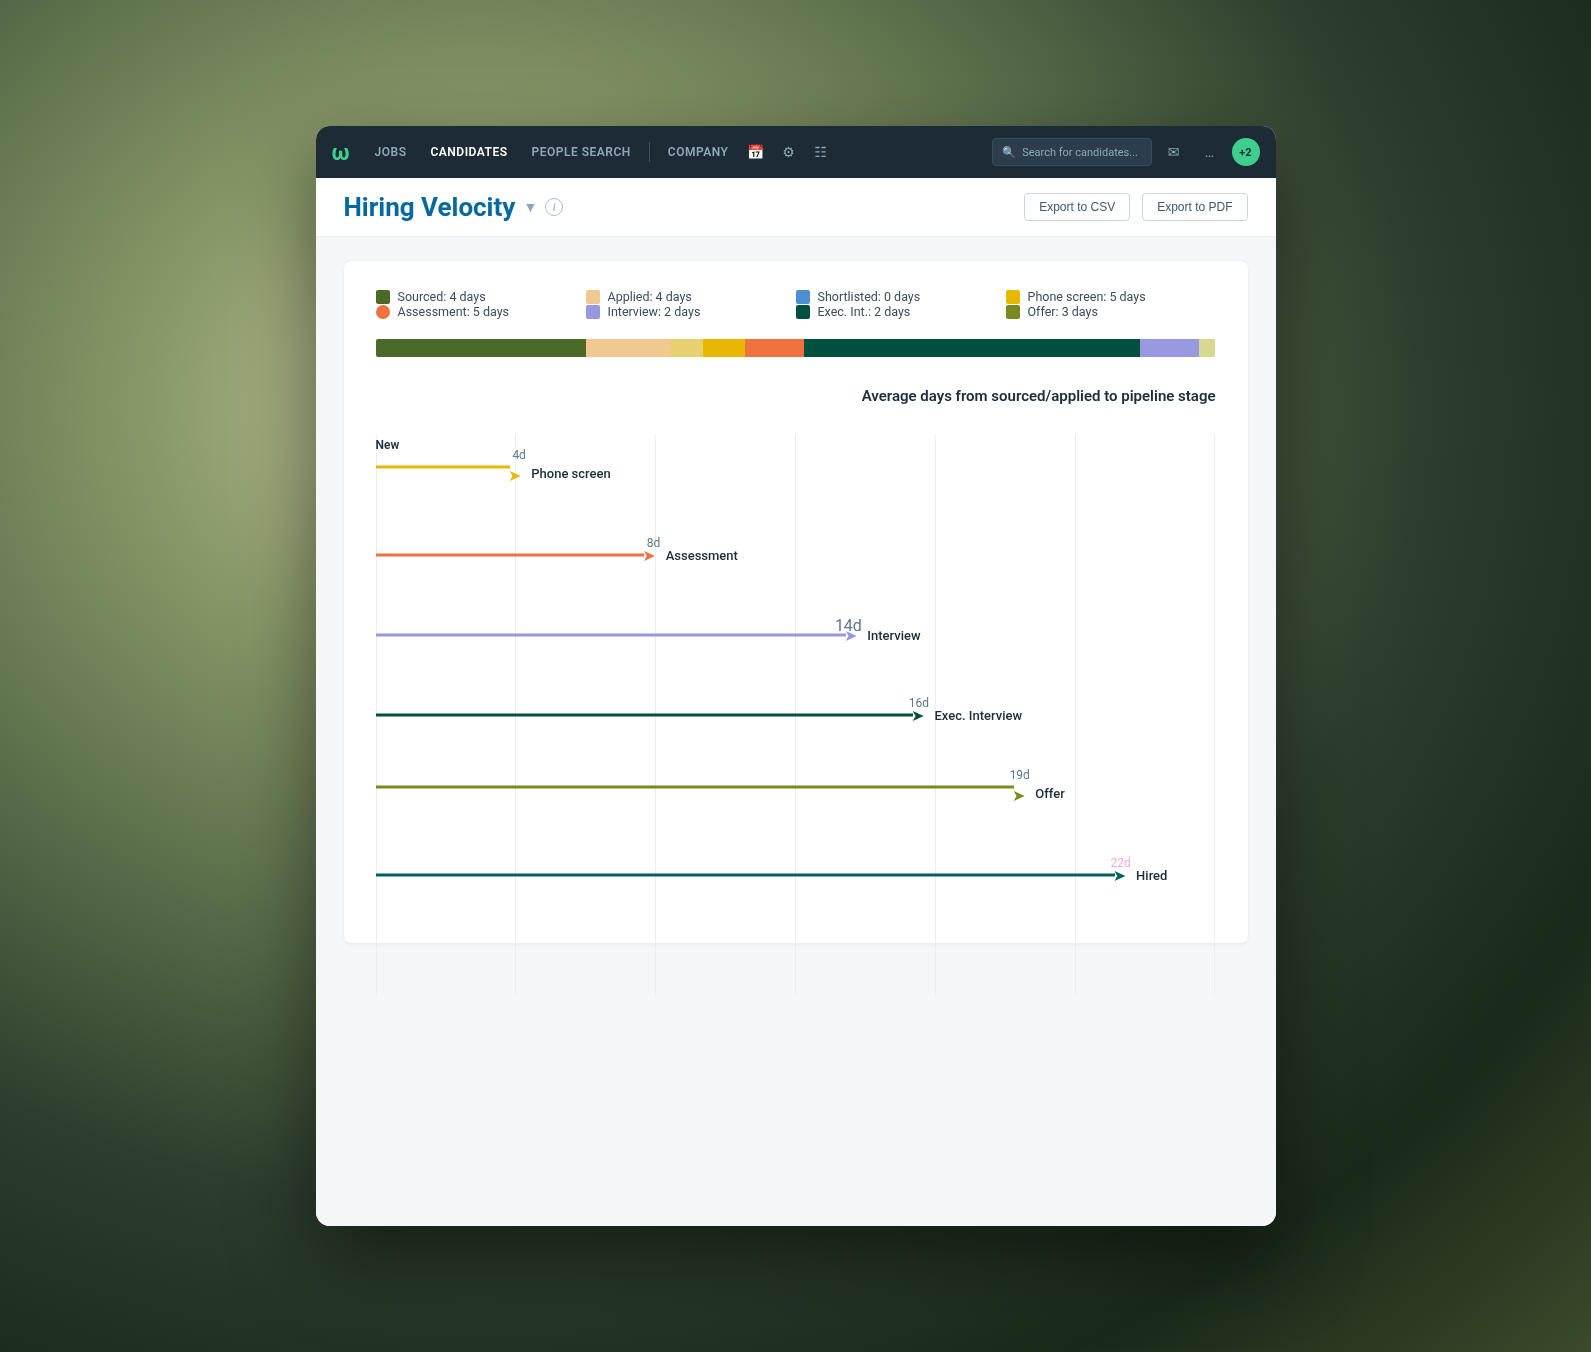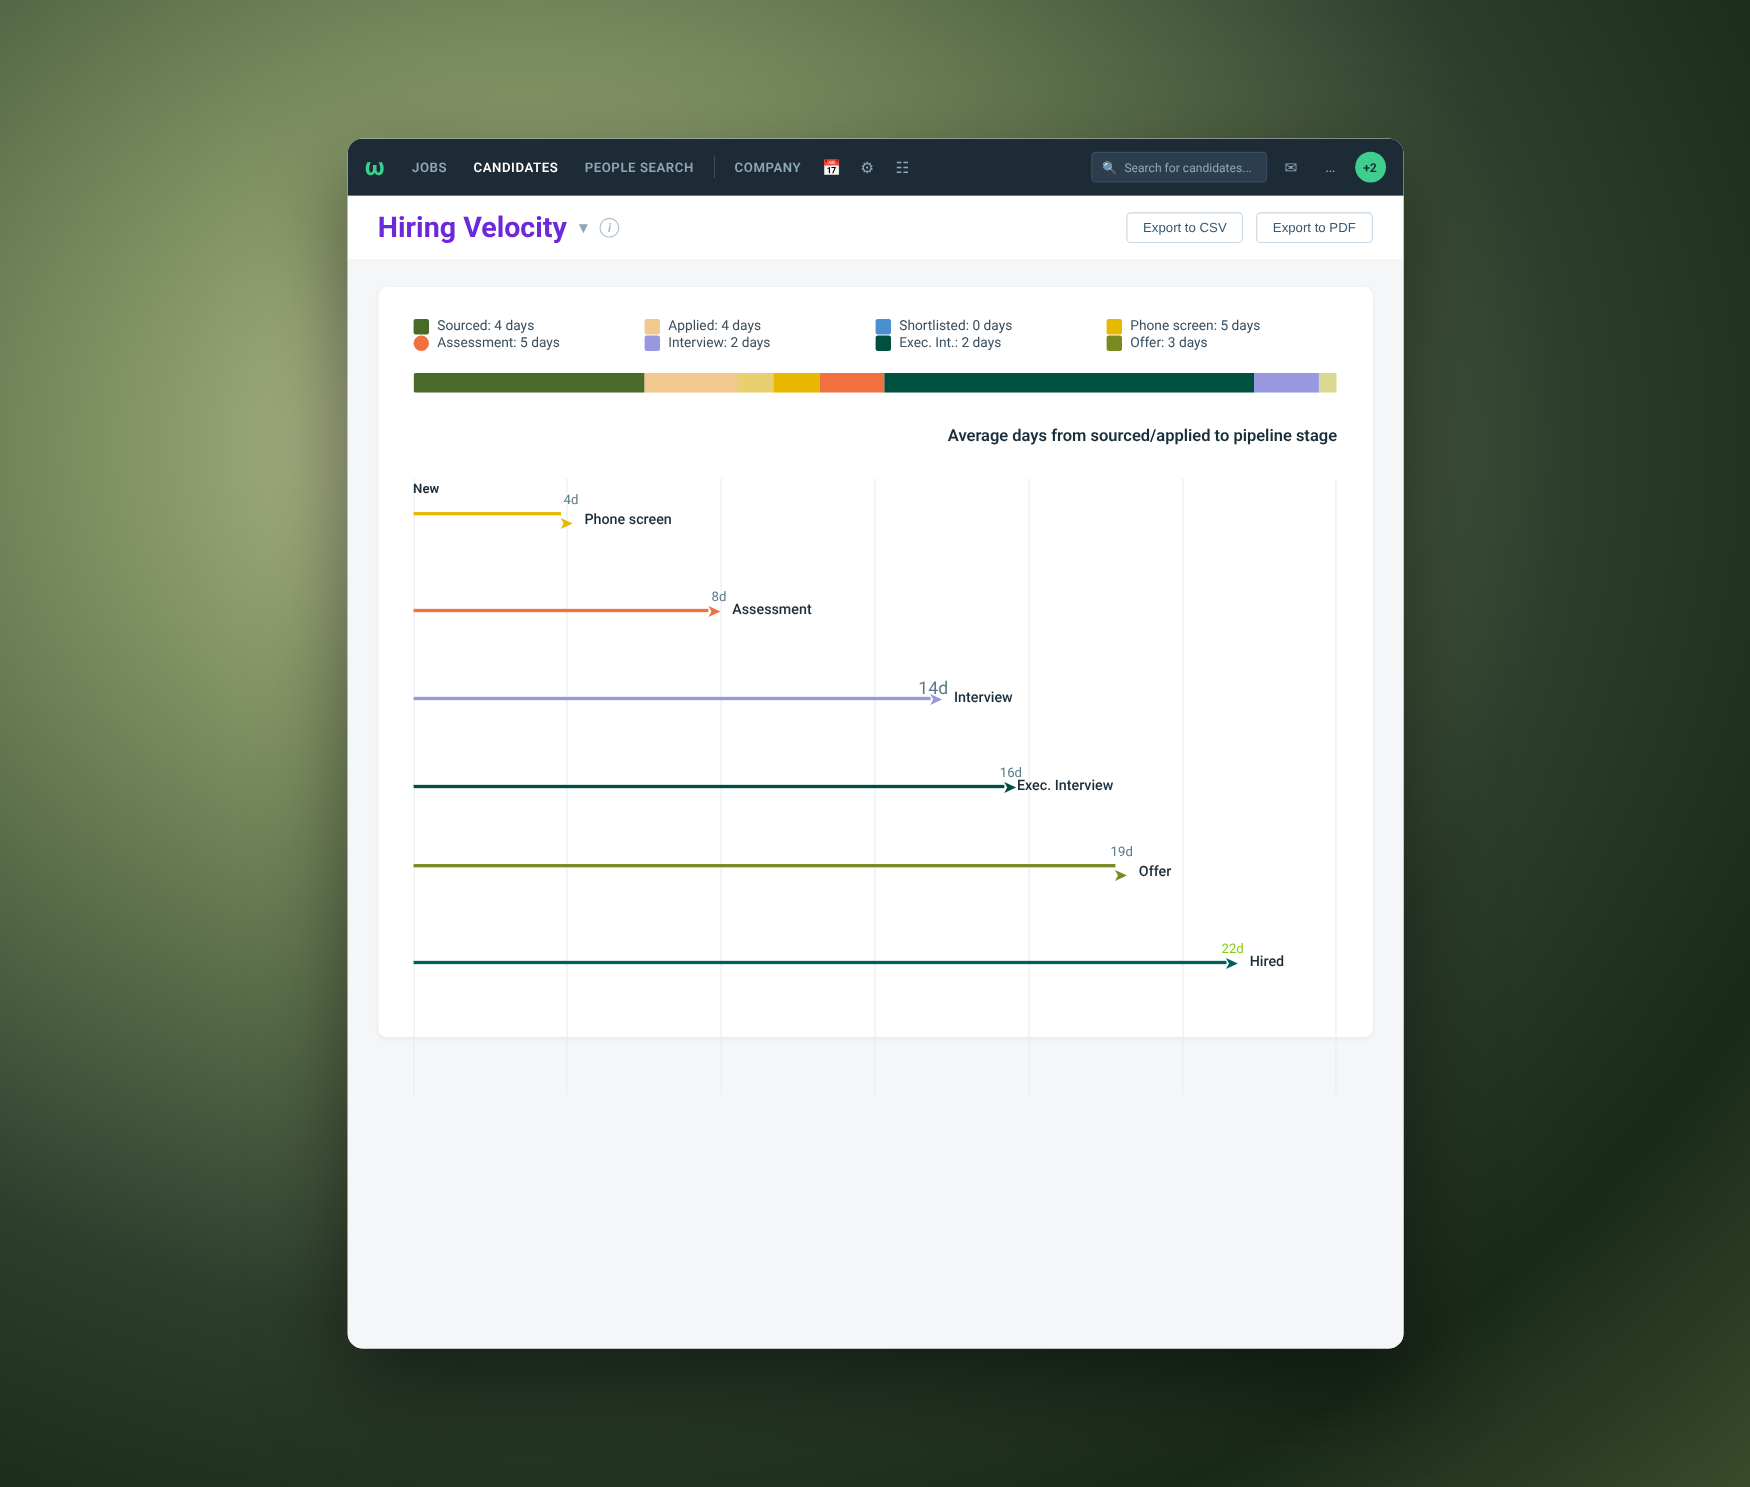--- a/index.html
+++ b/index.html
@@ -104,21 +104,21 @@
       justify-content: space-between;
     }
     .page-title-area {
       display: flex;
       align-items: center;
       gap: 8px;
     }
     .page-title {
       font-size: 26px;
       font-weight: 700;
-      color: #6d28d9;
+      color: #0369a1;
     }
     .title-arrow {
       color: #8fa8b8;
       font-size: 14px;
     }
     .info-icon {
       width: 18px;
       height: 18px;
       border-radius: 50%;
       border: 1.5px solid #aac0d0;
@@ -351,38 +351,38 @@
               <span style="margin-left:10px;font-size:13px;color:#1a2e3b;font-weight:500;">Interview</span>
             </div>
           </div>
 
           <div class="gantt-row" style="position:relative;height:80px;">
             <div style="position:absolute;left:0;top:50%;transform:translateY(-50%);display:flex;align-items:center;width:100%;">
               <div style="width:64%;height:2.5px;background:#005040;position:relative;">
                 <span style="position:absolute;right:-16px;top:-18px;font-size:12px;color:#5a7a8a;">16d</span>
               </div>
               <span style="font-size:16px;color:#005040;margin-left:-2px;">➤</span>
-              <span style="font-size:13px;color:#1a2e3b;font-weight:500;">Exec. Interview</span>
+              <span style="margin-left:10px;font-size:13px;color:#1a2e3b;font-weight:500;">Exec. Interview</span>
             </div>
           </div>
 
           <div class="gantt-row" style="position:relative;height:80px;">
             <div style="position:absolute;left:0;top:50%;transform:translateY(-50%);display:flex;align-items:flex-start;width:100%;">
               <div style="width:76%;height:2.5px;background:#7a8a20;position:relative;">
                 <span style="position:absolute;right:-16px;top:-18px;font-size:12px;color:#5a7a8a;">19d</span>
               </div>
               <span style="font-size:16px;color:#7a8a20;margin-left:-2px;">➤</span>
               <span style="margin-left:10px;font-size:13px;color:#1a2e3b;font-weight:500;">Offer</span>
             </div>
           </div>
 
           <div class="gantt-row" style="position:relative;height:80px;">
             <div style="position:absolute;left:0;top:50%;transform:translateY(-50%);display:flex;align-items:center;width:100%;">
               <div style="width:88%;height:2.5px;background:#006060;position:relative;">
-                <span style="position:absolute;right:-16px;top:-18px;font-size:12px;color:#84cc16;">22d</span>
+                <span style="position:absolute;right:-16px;top:-18px;font-size:12px;color:#f9a8d4;">22d</span>
               </div>
               <span style="font-size:16px;color:#006060;margin-left:-2px;">➤</span>
               <span style="margin-left:10px;font-size:13px;color:#1a2e3b;font-weight:500;">Hired</span>
             </div>
           </div>
 
         </div>
       </div>
 
     </div>

